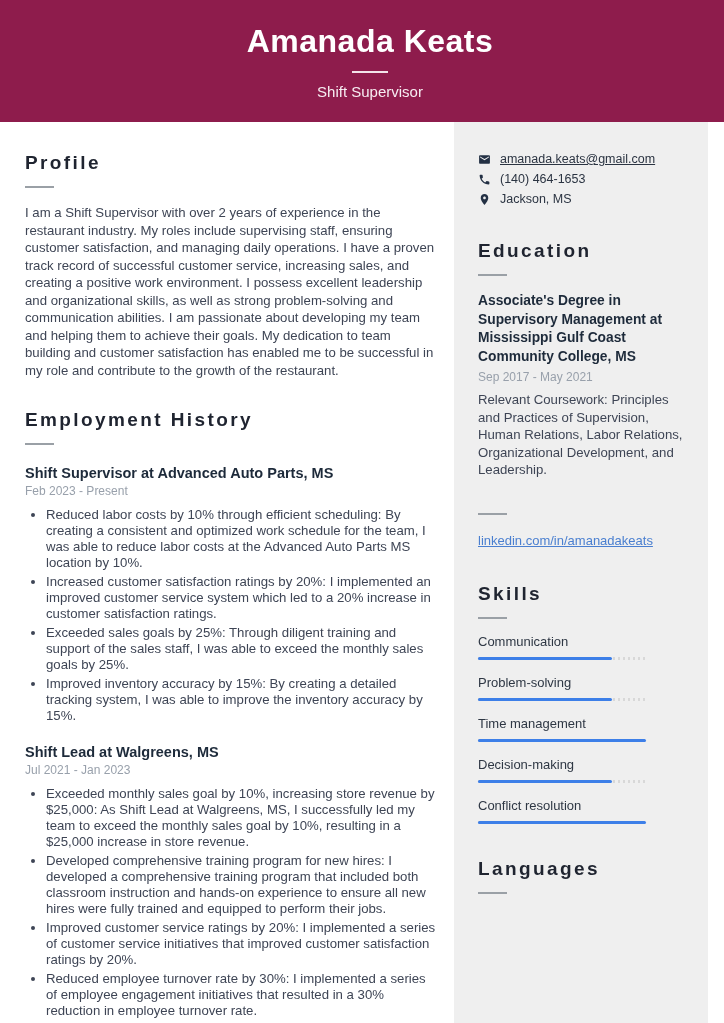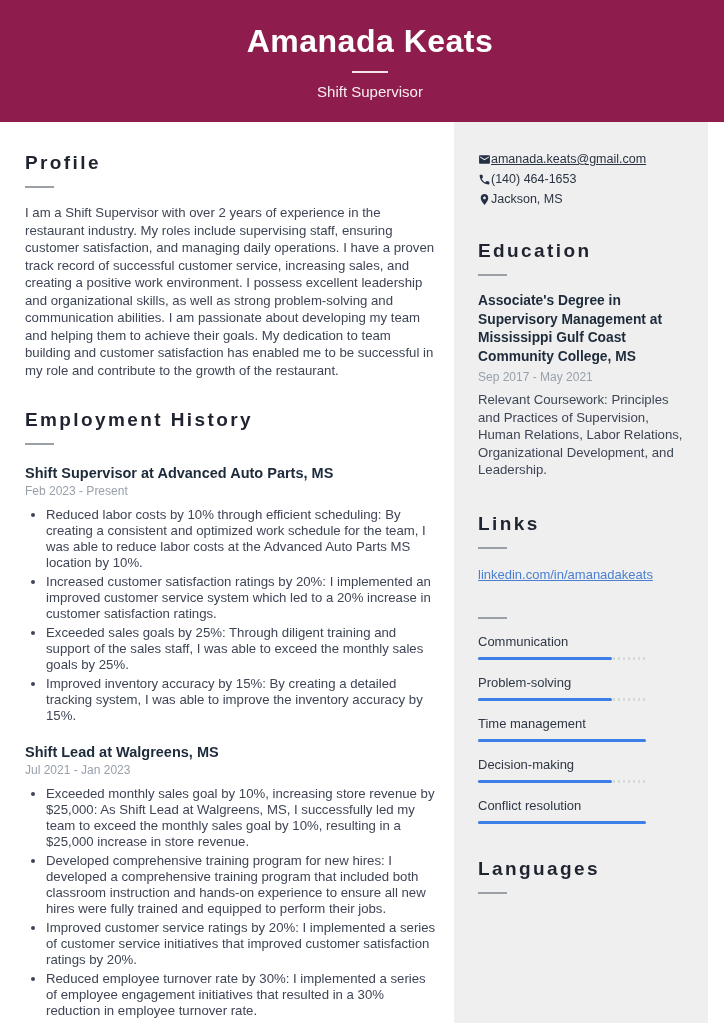--- a/index.html
+++ b/index.html
@@ -38,21 +38,21 @@
   .profile-text { margin-top:16px; font-size:13.2px; line-height:17.5px; color:#3E4555; }
   .section { margin-top:30px; }
   .job { margin-top:20px; }
   .job:first-of-type { margin-top:18px; }
   .job-name { font-size:14.5px; font-weight:700; color:#1D2A3A; }
   .job-dates { font-size:12px; color:#98A0AB; margin:3px 0 9px; }
   .job ul { margin:0; padding-left:21px; list-style:disc; }
   .job li { font-size:13.2px; line-height:16px; margin-bottom:3px; color:#3E4555; }
 
   
-  .contact-row { display:flex; align-items:center; margin-bottom:6px; }
+  .contact-row { display:flex; align-items:center; gap:9px; margin-bottom:6px; }
   .contact-row svg { width:13px; height:13px; fill:#233044; flex:0 0 auto; }
   .contact-row .txt { font-size:12.5px; color:#2B3442; }
   .link { color:#4A7FD0; text-decoration:underline; }
 
   .side-section { margin-top:34px; }
   .side-section:first-of-type { margin-top:0; }
   .edu-title { margin-top:16px; font-size:13.8px; font-weight:700; color:#1D2A3A; line-height:18.5px; }
   .edu-dates { font-size:12px; color:#98A0AB; margin:4px 0 7px; }
   .edu-desc { font-size:13.2px; line-height:17.5px; color:#3E4555; }
   .links-item { display:inline-block; margin-top:18px; font-size:13px; }
@@ -139,26 +139,26 @@
 
     <div class="side-section">
       <div class="section-title">Education</div>
       <div class="rule"></div>
       <div class="edu-title">Associate's Degree in Supervisory Management at Mississippi Gulf Coast Community College, MS</div>
       <div class="edu-dates">Sep 2017 - May 2021</div>
       <div class="edu-desc">Relevant Coursework: Principles and Practices of Supervision, Human Relations, Labor Relations, Organizational Development, and Leadership.</div>
     </div>
 
     <div class="side-section">
-      <div class="section-title">Links</div>
       <div class="rule"></div>
       <a class="link links-item">linkedin.com/in/amanadakeats</a>
     </div>
 
     <div class="side-section">
+      <div class="section-title">Skills</div>
       <div class="rule"></div>
 
       <div class="meter-item">
         <div class="meter-label">Communication</div>
         <div class="meter-track">
             <div class="meter-fill" style="width: 80%;"></div>
           </div>
       </div>
       <div class="meter-item">
         <div class="meter-label">Problem-solving</div>

